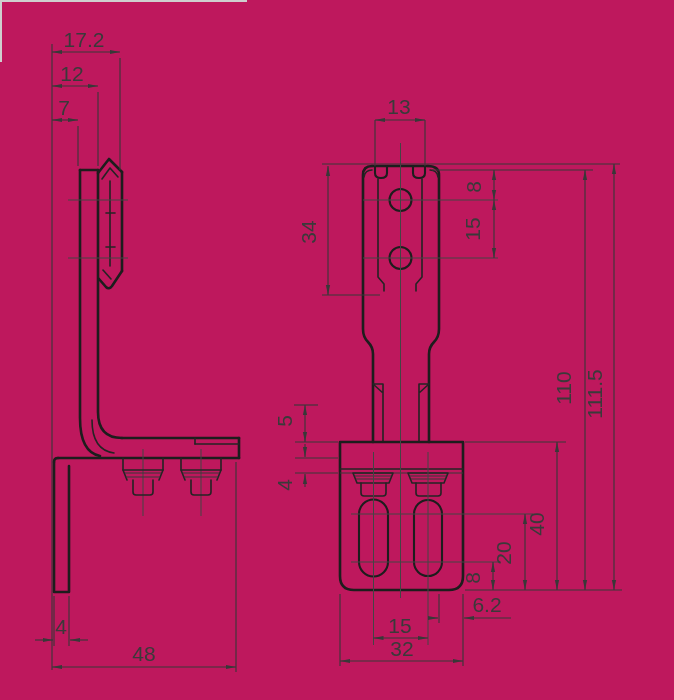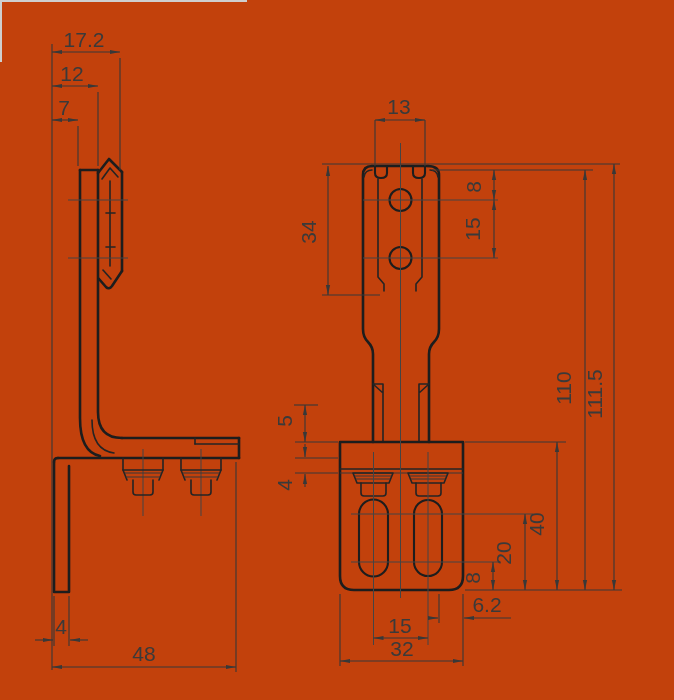--- a/index.html
+++ b/index.html
@@ -1,16 +1,16 @@
 <!DOCTYPE html>
 <html><head>
 <meta charset="utf-8">
 <style>
   html,body{margin:0;padding:0;background:#ffffff;}
-  .stage{position:relative;width:674px;height:700px;background:#c2410c;overflow:hidden;
+  .stage{position:relative;width:674px;height:700px;background:#be185d;overflow:hidden;
          font-family:"Liberation Sans",sans-serif;}
   svg{display:block}
   .o  {fill:none;stroke:#1d1d1d;stroke-width:2.6;stroke-linecap:round;stroke-linejoin:round;}
   .o2 {fill:none;stroke:#1d1d1d;stroke-width:2.1;stroke-linecap:round;stroke-linejoin:round;}
   .m  {fill:none;stroke:#242424;stroke-width:1.6;stroke-linecap:round;stroke-linejoin:round;}
   .t  {fill:none;stroke:#383838;stroke-width:1.1;stroke-linecap:butt;}
   .c  {fill:none;stroke:#444444;stroke-width:1.0;stroke-linecap:butt;}
   .pg {fill:none;stroke:#cfcfcf;stroke-width:2;}
   .dt {font-family:"Liberation Sans",sans-serif;font-size:21px;fill:#3a3a3a;}
 </style>

